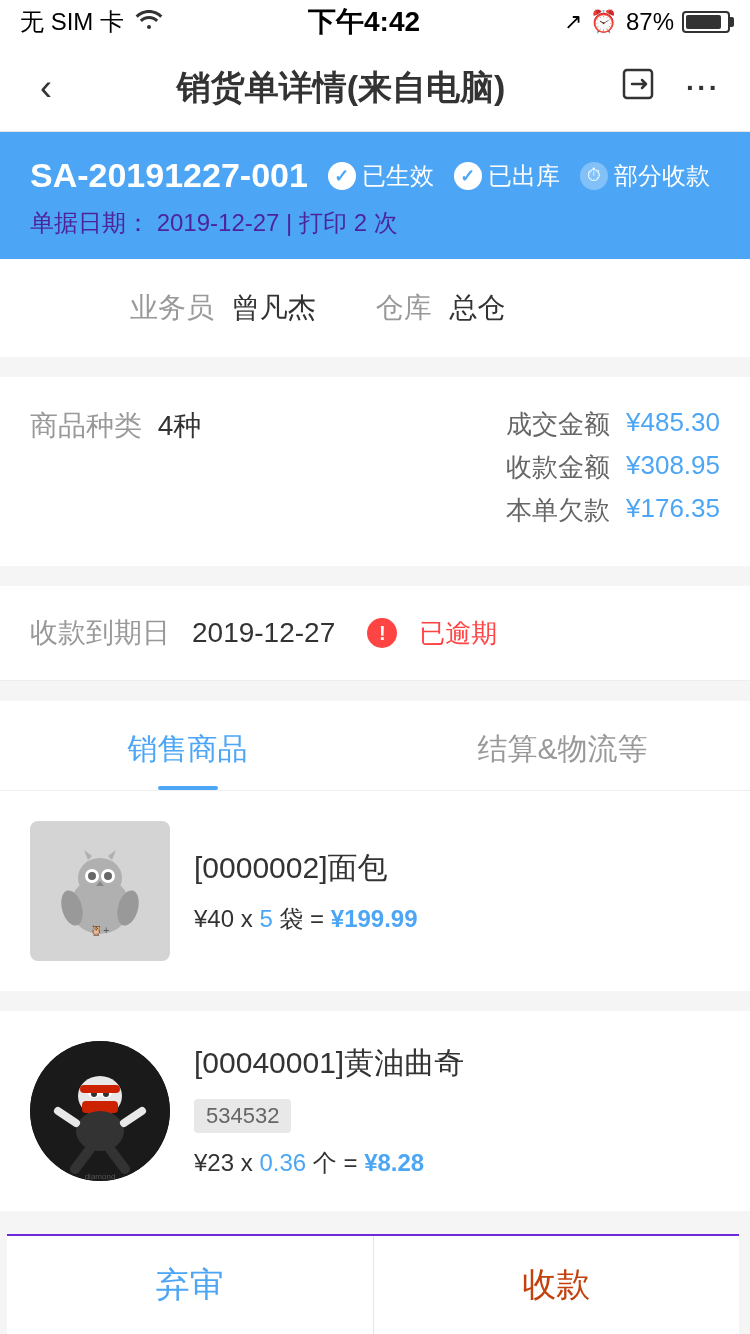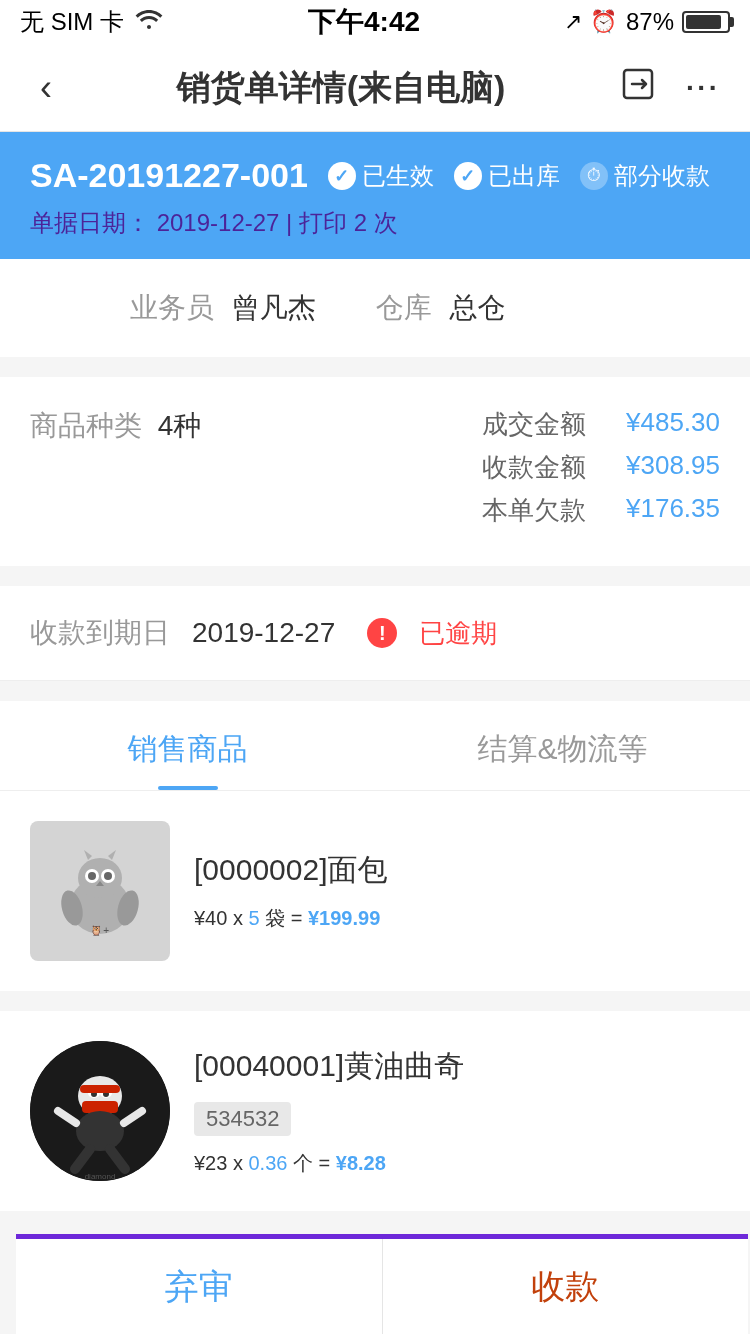--- a/index.html
+++ b/index.html
@@ -187,21 +187,21 @@
       align-items: flex-start;
       margin-bottom: 20px;
     }
     .stats-left { font-size: 28px; color: #333; }
     .stats-kind-label { color: #999; margin-right: 8px; }
     .stats-kind-value { color: #333; font-weight: 500; }
     .stats-right { text-align: right; }
     .stat-row {
       display: flex;
       justify-content: space-between;
-      gap: 40px;
+      gap: 16px;
       margin-bottom: 8px;
       font-size: 26px;
     }
     .stat-label { color: #666; }
     .stat-value { color: #4da6f5; font-weight: 500; }
 
     
     .overdue-section {
       background: #fff;
       padding: 28px 30px;
@@ -281,35 +281,35 @@
     .product-tag {
       display: inline-block;
       background: #e8e8e8;
       color: #666;
       font-size: 22px;
       padding: 4px 12px;
       border-radius: 4px;
       margin-bottom: 14px;
     }
     .product-price-row {
-      font-size: 20px;
+      font-size: 24px;
       color: #333;
     }
     .product-qty { color: #4da6f5; }
     .product-total { color: #4da6f5; font-weight: 600; }
 
     
     .bottom-bar {
       position: fixed;
       bottom: 0;
-      left: 16px;
+      left: 7px;
       width: 732px;
       height: 100px;
       background: #fff;
-      border-top: 5px solid #6d28d9;
+      border-top: 2px solid #6d28d9;
       display: flex;
     }
     .bottom-btn {
       flex: 1;
       display: flex;
       align-items: center;
       justify-content: center;
       font-size: 34px;
       cursor: pointer;
     }

